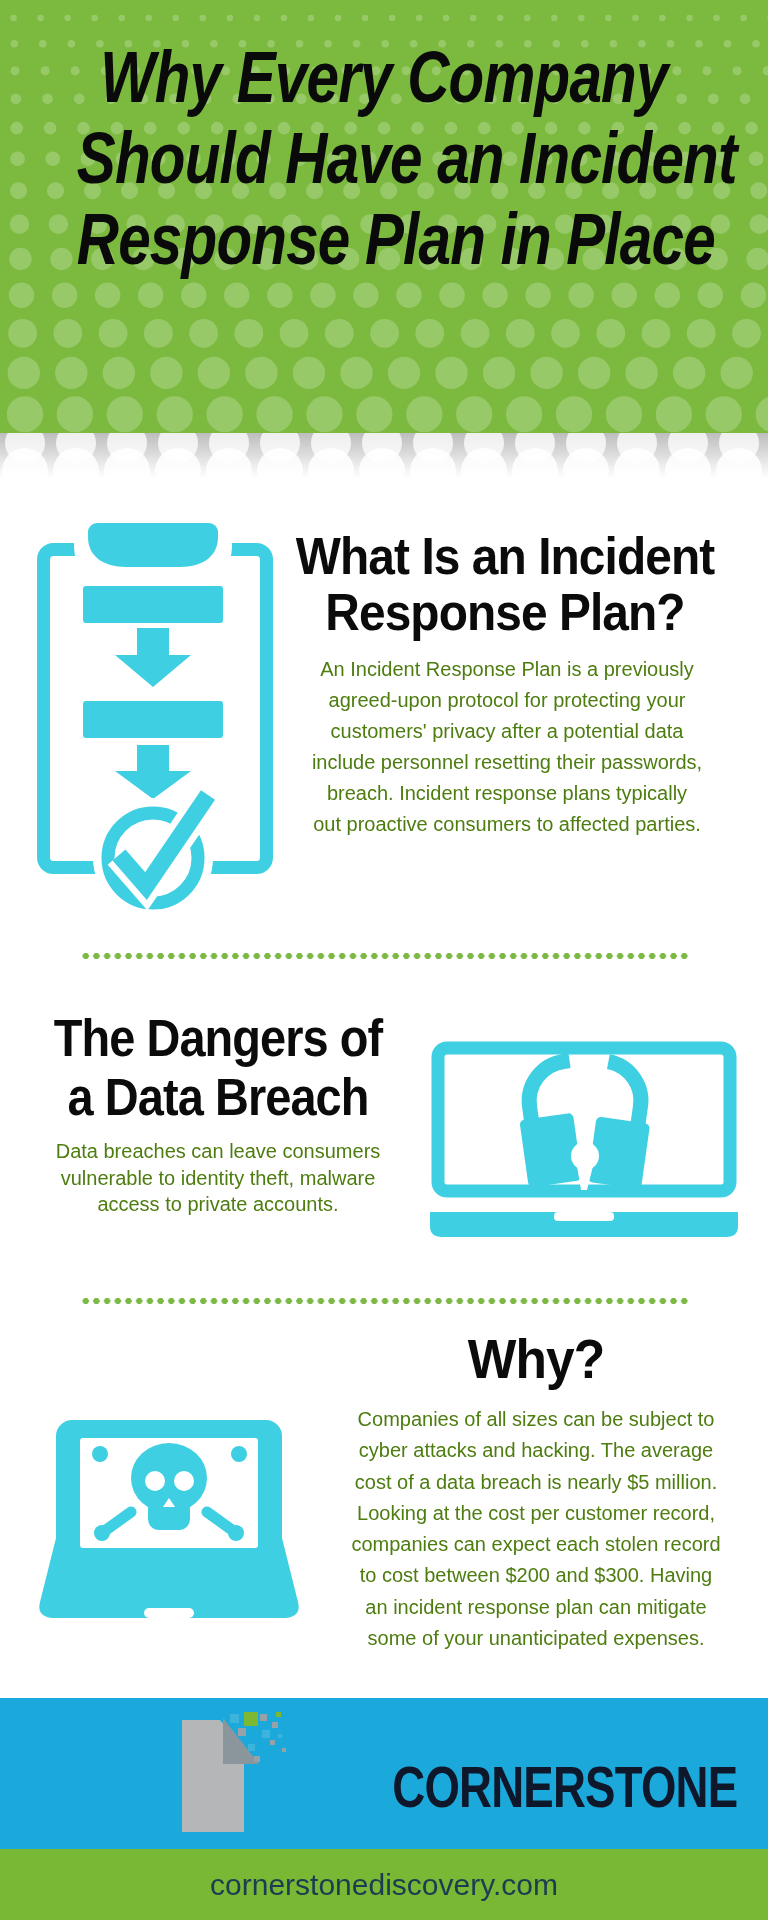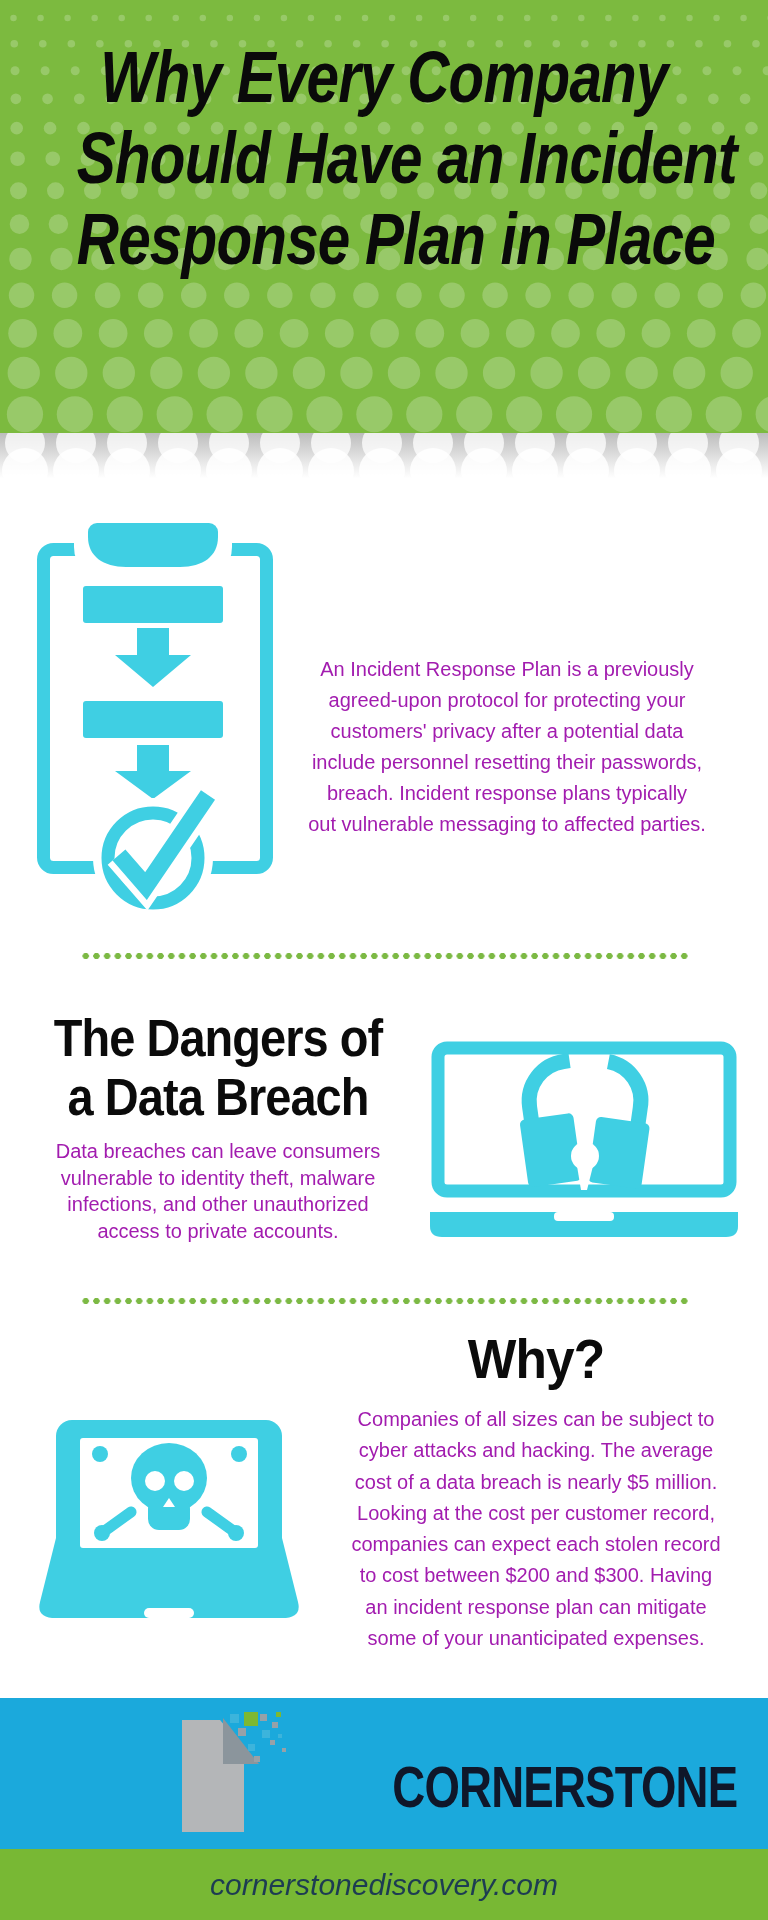--- a/index.html
+++ b/index.html
@@ -24,21 +24,21 @@
     position:absolute;left:0;top:433px;width:768px;height:50px;
     background:linear-gradient(#bdbdbd,#ffffff 90%);overflow:hidden;
   }
   
   .heading{
     position:absolute;color:#0b0b0b;font-weight:bold;text-align:center;
     letter-spacing:-1px;
   }
   .heading .h-line{transform:scaleX(0.92);transform-origin:center;white-space:nowrap;}
   .para{
-    position:absolute;color:#a21caf;text-align:center;font-size:20px;
+    position:absolute;color:#4d7c0f;text-align:center;font-size:20px;
   }
   .para .p-line{white-space:nowrap;}
   .divider{
     position:absolute;left:79px;width:612px;height:10px;
     background-image:radial-gradient(circle,#7cb944 2.9px,rgba(0,0,0,0) 3.4px);
     background-size:10.7px 10px;background-position:center;
     background-repeat:repeat-x;
   }
   .icon-box{position:absolute;}
   
@@ -56,21 +56,21 @@
   }
   .brand-line2{
     font-size:90px;line-height:72px;white-space:nowrap;
     transform:scaleX(0.55);transform-origin:right center;letter-spacing:-2px;
   }
   .footer-green{
     position:absolute;left:0;top:1849px;width:768px;height:71px;
     background:#78b834;display:flex;align-items:center;justify-content:center;
   }
   .website{
-    color:#1d3c52;font-style:italic;font-size:30px;
+    color:#1d3c52;font-size:30px;
   }
 </style>
 </head>
 <body>
 
 <div class="page">
 
   <div class="header">
     <svg id="header-dots" class="header-dots" width="768" height="433">
         <circle cx="13.519630484988452" cy="18" r="3.256176904770142" fill="rgba(255,255,255,0.22)"></circle>
@@ -413,41 +413,44 @@
       <polygon points="104,105 136,105 136,132 158,132 120,164 82,132 104,132" fill="#3fcfe3"></polygon>
       <rect x="50" y="178" width="140" height="37" rx="3" fill="#3fcfe3"></rect>
       <polygon points="104,222 136,222 136,248 158,248 120,276 82,248 104,248" fill="#3fcfe3" stroke="#ffffff" stroke-width="12" paint-order="stroke"></polygon>
       <circle cx="120" cy="335" r="60" fill="#ffffff"></circle>
       <circle cx="120" cy="335" r="45" fill="#ffffff" stroke="#3fcfe3" stroke-width="13"></circle>
       <polyline points="86,332 113,363 175,272" fill="none" stroke="#ffffff" stroke-width="30"></polyline>
       <polyline points="86,332 113,363 175,272" fill="none" stroke="#3fcfe3" stroke-width="17"></polyline>
     </svg>
   </div>
 
+  <div class="heading" style="left:250px;top:528px;width:510px;font-size:52px;line-height:56px;">
+    <div class="h-line">What Is an Incident</div>
+    <div class="h-line">Response Plan?</div>
+  </div>
 
   <div class="para" style="left:254px;top:654px;width:506px;line-height:31px;">
     <div class="p-line">An Incident Response Plan is a previously</div>
     <div class="p-line">agreed-upon protocol for protecting your</div>
     <div class="p-line">customers' privacy after a potential data</div>
     <div class="p-line">include personnel resetting their passwords,</div>
     <div class="p-line">breach. Incident response plans typically</div>
-    <div class="p-line">out vulnerable messaging to affected parties.</div>
+    <div class="p-line">out proactive consumers to affected parties.</div>
   </div>
 
   <div class="divider" style="top:951px;"></div>
 
   <div class="heading" style="left:8px;top:1009px;width:420px;font-size:51px;line-height:59px;">
     <div class="h-line">The Dangers of</div>
     <div class="h-line">a Data Breach</div>
   </div>
 
   <div class="para" style="left:8px;top:1138px;width:420px;line-height:26.5px;">
     <div class="p-line">Data breaches can leave consumers</div>
     <div class="p-line">vulnerable to identity theft, malware</div>
-    <div class="p-line">infections, and other unauthorized</div>
     <div class="p-line">access to private accounts.</div>
   </div>
 
   <div class="icon-box" style="left:428px;top:1040px;width:312px;height:200px;">
     <svg width="312" height="200" viewBox="0 0 312 200">
       <rect x="10" y="8" width="292" height="143" rx="9" fill="none" stroke="#3fcfe3" stroke-width="13"></rect>
       <path d="M2,172 H310 V186 Q310,197 298,197 H14 Q2,197 2,186 Z" fill="#3fcfe3"></path>
       <rect x="126" y="172" width="60" height="9" rx="4" fill="#ffffff"></rect>
       <g transform="rotate(-8 126 140)">
         <path d="M112,80 v-16 a40,40 0 0 1 40,-40 h6" fill="none" stroke="#3fcfe3" stroke-width="15"></path>

